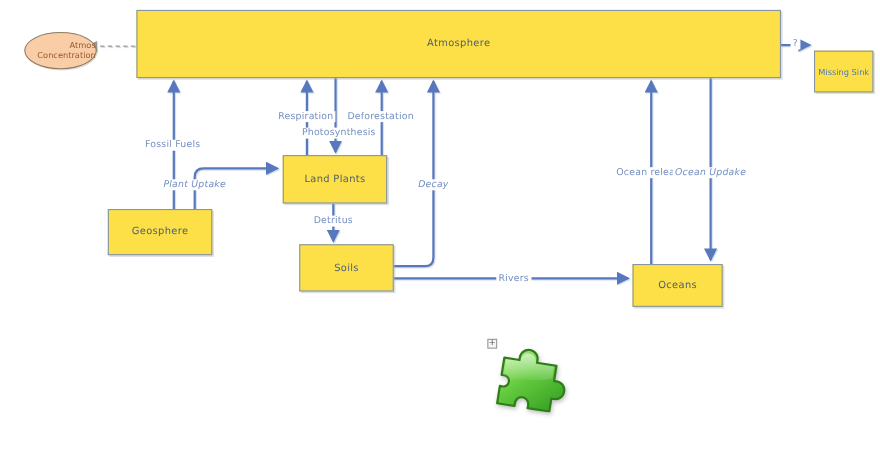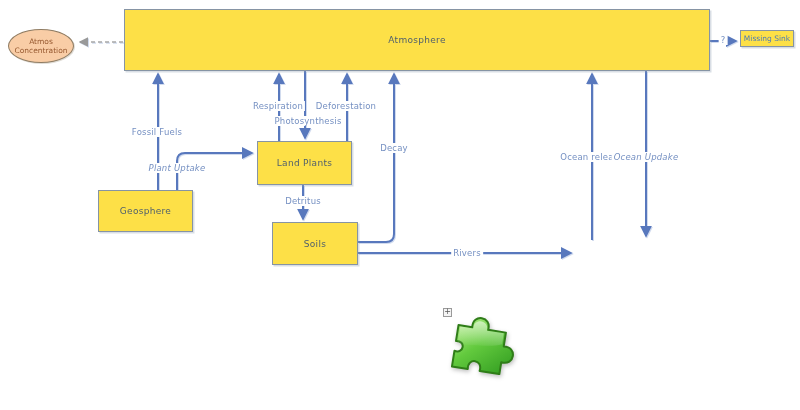--- a/index.html
+++ b/index.html
@@ -68,49 +68,52 @@
       <path d="M646 71 V236" marker-end="url(#mA)"></path>
       <path d="M710 41 H736" marker-end="url(#mA)"></path>
     </g>
     <path d="M123 42 H80" fill="none" stroke="#a8a8a8" stroke-width="1.4" stroke-dasharray="4 3" marker-end="url(#mG)"></path>
   </svg>
 
   <div class="stock" style="left:124px;top:9px;width:586px;height:62px;">
     <span>Atmosphere</span>
   </div>
 
-  <div class="stock small" style="left:740px;top:30px;width:54px;height:17px;align-items:center;">
+  <div class="stock small" style="left:740px;top:46px;width:54px;height:38px;align-items:center;">
     <span>Missing Sink</span>
   </div>
 
   <div class="stock" style="left:257px;top:141px;width:95px;height:44px;">
     <span>Land Plants</span>
   </div>
 
   <div class="stock" style="left:98px;top:190px;width:95px;height:42px;">
     <span>Geosphere</span>
   </div>
 
   <div class="stock" style="left:272px;top:222px;width:86px;height:43px;">
     <span>Soils</span>
   </div>
 
+  <div class="stock" style="left:575px;top:240px;width:82px;height:39px;">
+    <span>Oceans</span>
+  </div>
 
-  <div class="var-ellipse" style="left:8px;top:29px;width:66px;height:34px;">
+  <div class="var-ellipse" style="left:22px;top:29px;width:66px;height:34px;align-items:flex-end;">
     <span>Atmos</span>
     <span>Concentration</span>
   </div>
 
   <div class="flowlabel" style="left:157px;top:132px;">Fossil Fuels</div>
   <div class="flowlabel" style="left:177px;top:168px;font-style:italic;">Plant Uptake</div>
   <div class="flowlabel" style="left:278px;top:106px;">Respiration</div>
   <div class="flowlabel" style="left:308px;top:121px;">Photosynthesis</div>
   <div class="flowlabel" style="left:346px;top:106px;">Deforestation</div>
   <div class="flowlabel" style="left:303px;top:201px;">Detritus</div>
-  <div class="flowlabel" style="left:394px;top:148px;">Decay</div>
+  <div class="flowlabel" style="left:394px;top:168px;font-style:italic;">Decay</div>
   <div class="flowlabel" style="left:467px;top:253px;">Rivers</div>
   <div class="flowlabel" style="left:592px;top:157px;">Ocean release</div>
   <div class="flowlabel" style="left:646px;top:157px;font-style:italic;">Ocean Updake</div>
   <div class="flowlabel" style="left:723px;top:40px;">?</div>
 
   <div class="expand-box" style="left:443px;top:308px;">+</div>
 
   <svg class="puzzle-svg" style="left:447px;top:309px;" width="70" height="66" viewBox="0 0 70 66">
     <defs>
       <linearGradient id="pg" x1="0" y1="0" x2="1" y2="1">

